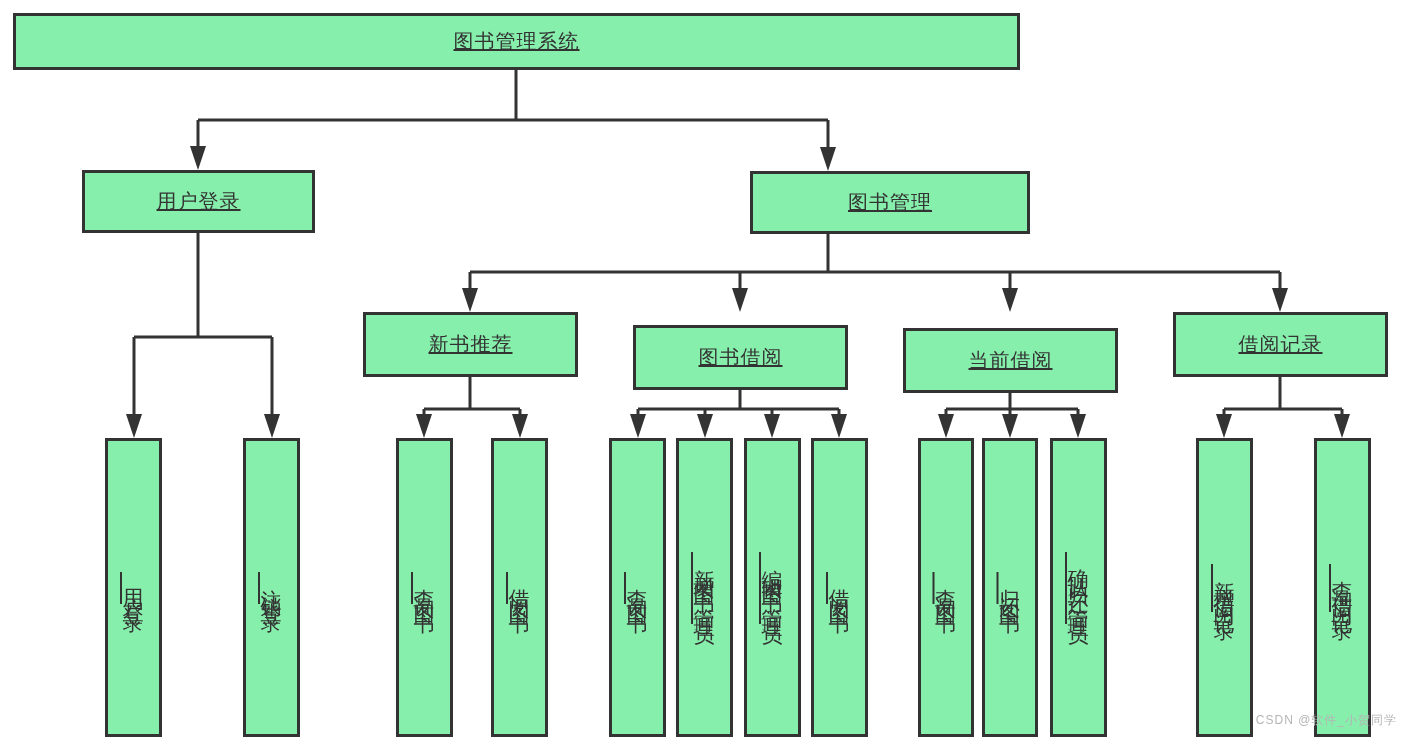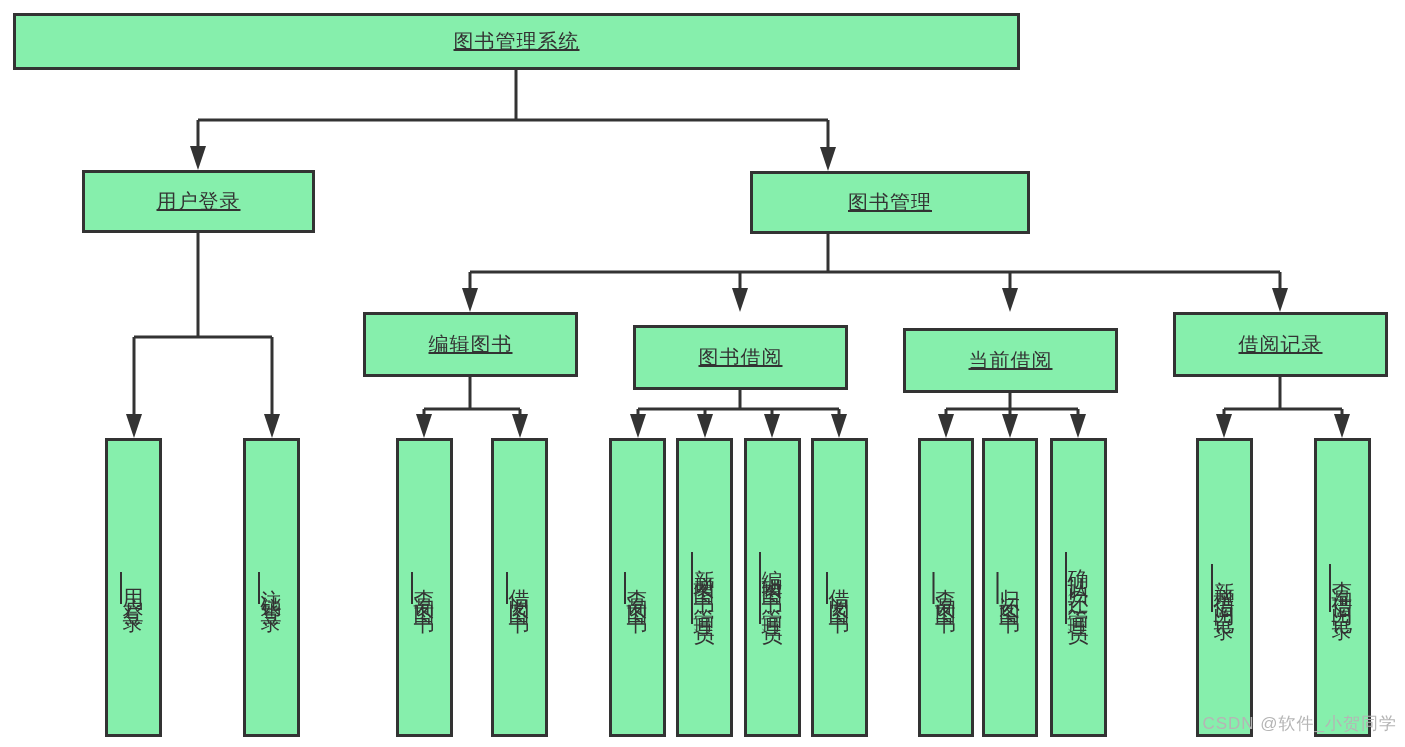--- a/index.html
+++ b/index.html
@@ -29,21 +29,21 @@
     text-orientation:mixed;
     font-size:21px;
     letter-spacing:8px;
     line-height:1;
     white-space:normal;
   }
   .watermark{
     position:absolute;
     right:8px;top:712px;
     color:#b5b5b5;
-    font-size:17px;
+    font-size:12px;
     letter-spacing:1px;
     z-index:3;
   }
 </style>
 </head>
 <body>
 
 <div class="canvas">
 
   <svg id="connectors" viewBox="0 0 1405 747" xmlns="http://www.w3.org/2000/svg">
@@ -99,21 +99,21 @@
       <polygon points="1216,414 1232,414 1224,438" fill="#333333"></polygon>
       <line x1="1342" y1="409" x2="1342" y2="418" stroke="#333333" stroke-width="3"></line>
       <polygon points="1334,414 1350,414 1342,438" fill="#333333"></polygon>
     </svg>
 
   <div class="box" style="left:13px;top:13px;width:1007px;height:57px;">图书管理系统</div>
 
   <div class="box" style="left:82px;top:170px;width:233px;height:63px;">用户登录</div>
   <div class="box" style="left:710px;top:171px;width:280px;height:63px;margin-left:40px;">图书管理</div>
 
-  <div class="box" style="left:363px;top:312px;width:215px;height:65px;">编辑图书</div>
+  <div class="box" style="left:363px;top:312px;width:215px;height:65px;">新书推荐</div>
   <div class="box" style="left:633px;top:312px;width:215px;height:65px;margin-top:13px;">图书借阅</div>
   <div class="box" style="left:903px;top:328px;width:215px;height:65px;">当前借阅</div>
   <div class="box" style="left:1173px;top:312px;width:215px;height:65px;">借阅记录</div>
 
   <div class="box vbox" style="left:105px;top:438px;width:57px;height:299px;">用户登录</div>
   <div class="box vbox" style="left:243px;top:438px;width:57px;height:299px;">注销登录</div>
 
   <div class="box vbox" style="left:396px;top:438px;width:57px;height:299px;">查询图书</div>
   <div class="box vbox" style="left:491px;top:438px;width:57px;height:299px;">借阅图书</div>
 

